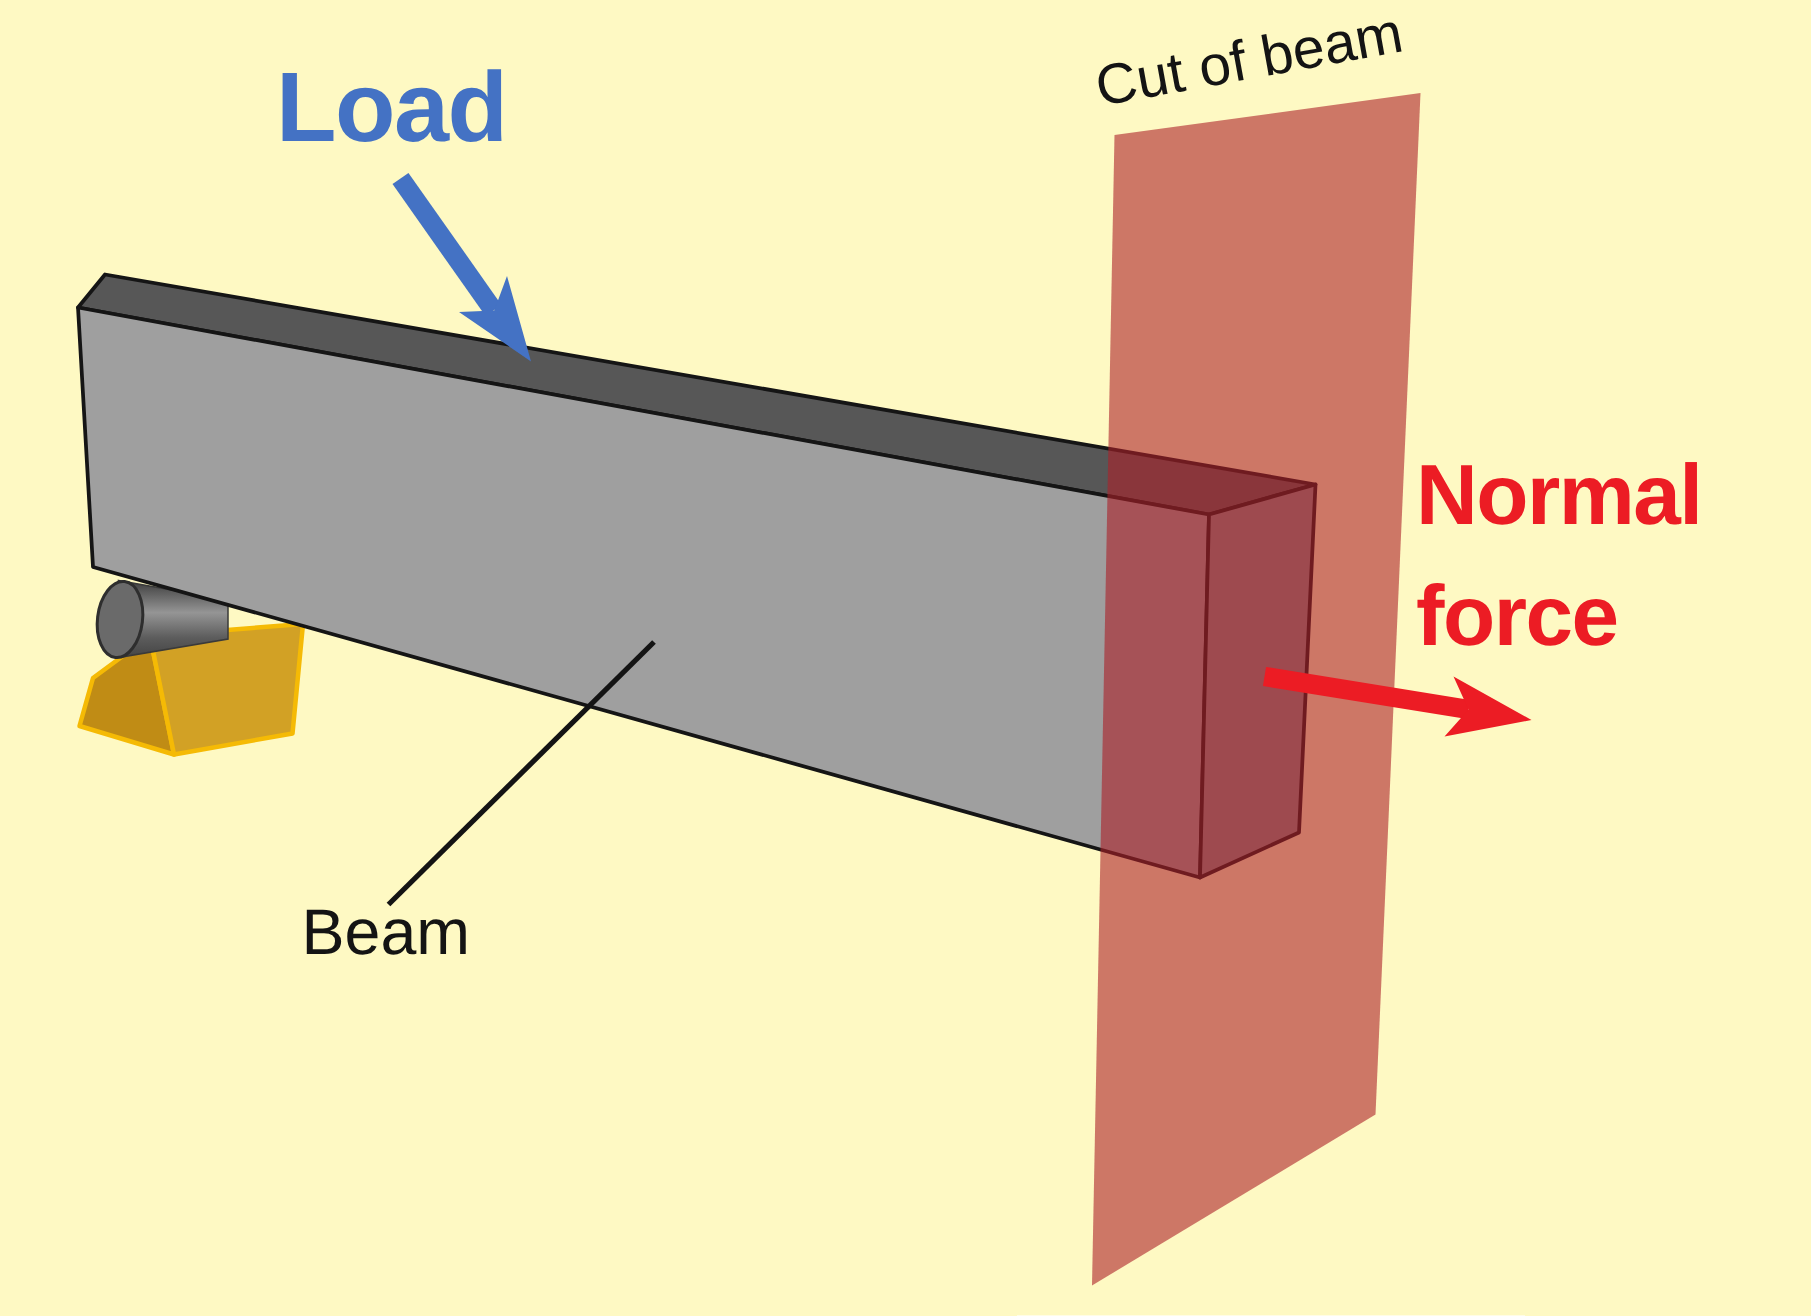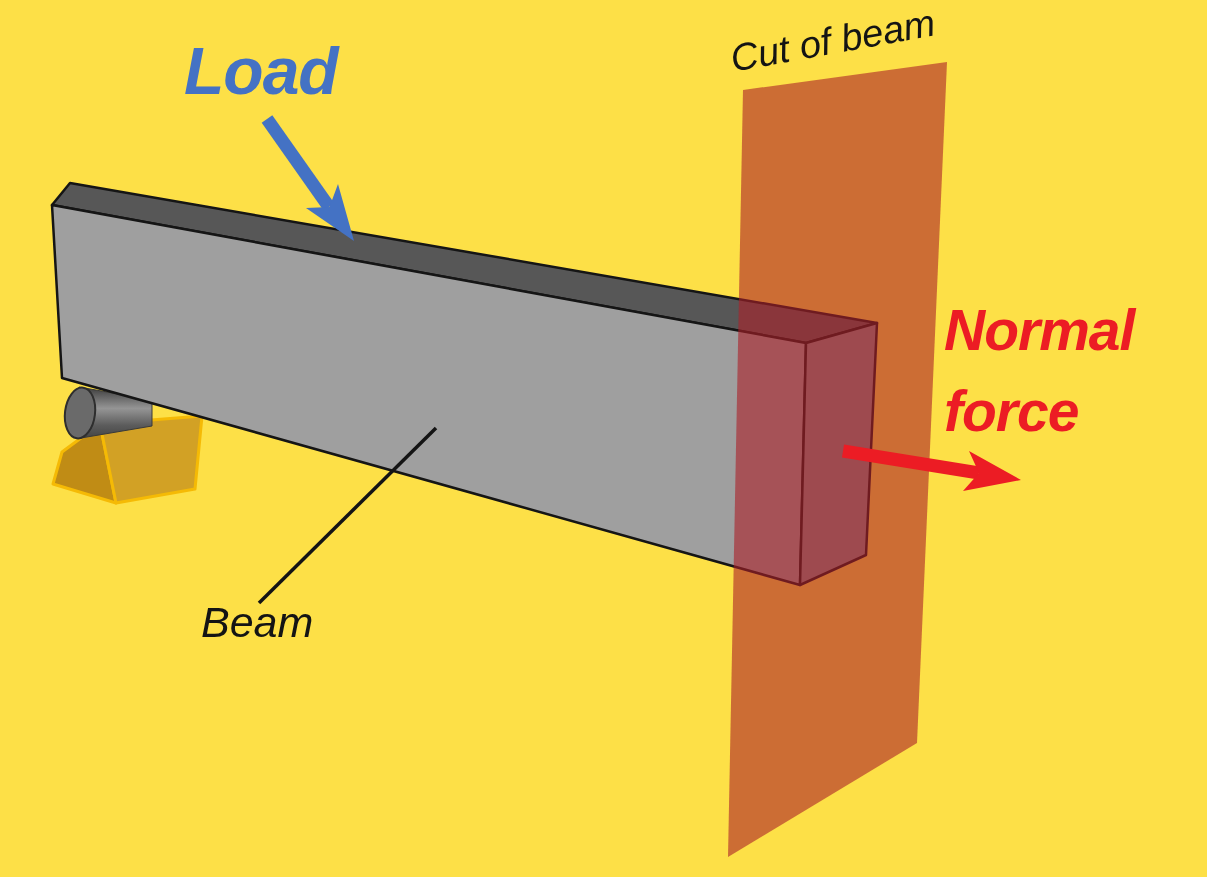--- a/index.html
+++ b/index.html
@@ -1,23 +1,22 @@
 <!DOCTYPE html>
 <html><head>
 <meta charset="utf-8">
 <style>
   html, body { margin: 0; padding: 0; background: #ffffff; }
   #canvas {
     position: relative;
     width: 1207px;
     height: 877px;
-    background: #fde047;
+    background: #fef9c3;
     overflow: hidden;
     font-family: "Liberation Sans", sans-serif;
-    font-style: italic;
   }
   #scene-svg { position: absolute; left: 0; top: 0; }
   .label { position: absolute; white-space: pre; }
   .label-load {
     left: 184px; top: 38px;
     font-size: 66px; font-weight: bold; line-height: 1;
     letter-spacing: -1px;
   }
   .label-cut {
     left: 731px; top: 40px;

